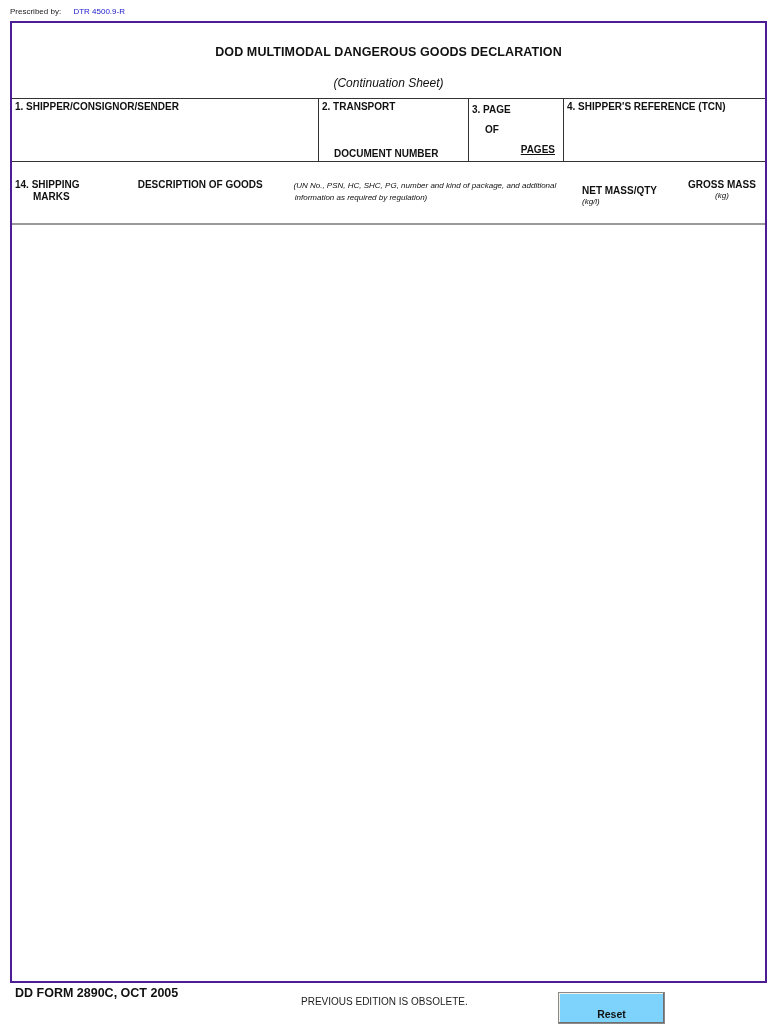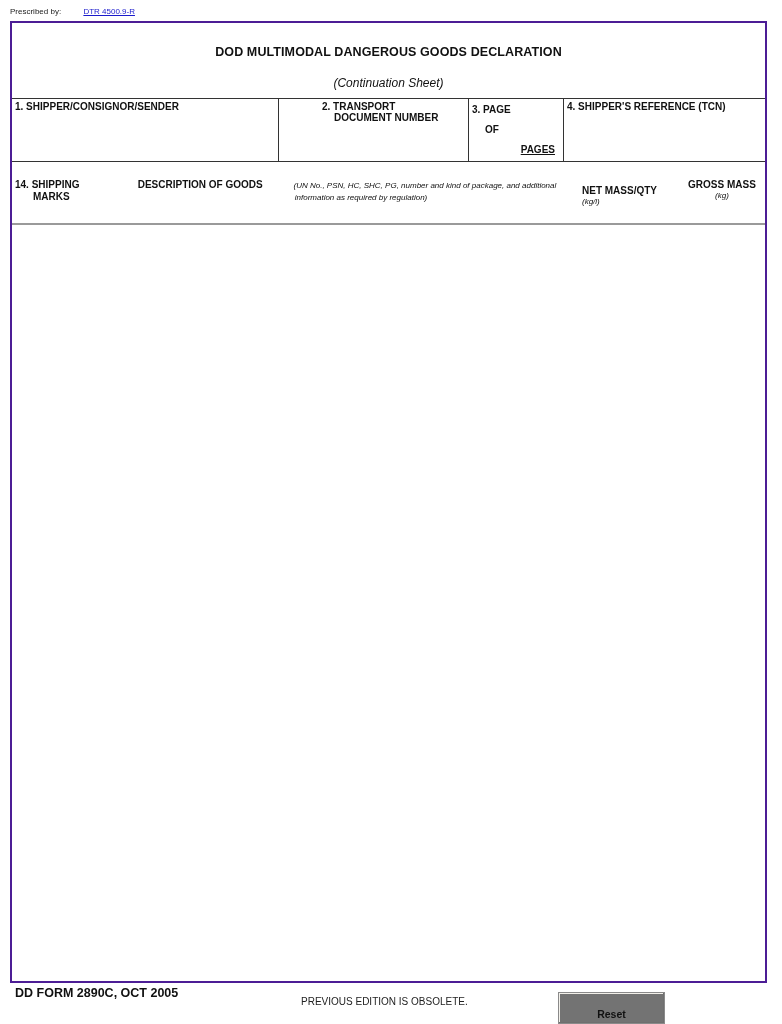--- a/index.html
+++ b/index.html
@@ -3,39 +3,39 @@
   <meta charset="utf-8">
   <style>
     html, body { margin: 0; padding: 0; background: #ffffff; }
     body {
       width: 782px; height: 1024px; position: relative; overflow: hidden;
       font-family: "Liberation Sans", sans-serif; color: #111;
     }
     .prescribed {
       position: absolute; left: 10px; top: 7px; font-size: 8px; color: #222;
     }
-    .prescribed a { color: #1a1acc; text-decoration: underline; margin-left: 20px; }
+    .prescribed a { color: #1a1acc; margin-left: 10px; }
     .form {
       position: absolute; left: 10px; top: 21px; width: 757px; height: 962px;
       border: 2px solid #4c1d95; box-sizing: border-box;
     }
     .title-block {
       position: absolute; left: 0; top: 0; right: 0; height: 75px;
       border-bottom: 1px solid #333; text-align: center;
     }
     .title-main { margin-top: 22px; font-weight: bold; font-size: 12.5px; letter-spacing: 0.1px; }
     .title-sub { font-style: italic; font-size: 12px; margin-top: 17px; }
     .row1 {
       position: absolute; left: 0; right: 0; top: 75px; height: 63px;
       border-bottom: 1px solid #333;
     }
     .cell { position: absolute; top: 0; bottom: 0; box-sizing: border-box; font-weight: bold; font-size: 10px; }
-    .c1 { left: 0; width: 267px; border-right: 1px solid #333; padding: 3px 3px; }
+    .c1 { left: 0; width: 307px; border-right: 1px solid #333; padding: 3px 3px; }
     .c2 { left: 307px; width: 150px; border-right: 1px solid #333; padding: 3px 3px; }
-    .c2 .l2 { padding-left: 12px; }
+    .c2 .l2 { padding-left: 12px; margin-top: 36px; }
     .c3 { left: 457px; width: 95px; border-right: 1px solid #333; }
     .c3 .p1 { position: absolute; left: 3px; top: 6px; }
     .c3 .p2 { position: absolute; left: 16px; top: 26px; }
     .c3 .p3 { position: absolute; right: 8px; top: 46px; text-decoration: underline; }
     .c4 { left: 552px; right: 0; padding: 3px 3px; }
     .row2 {
       position: absolute; left: 0; right: 0; top: 138px; height: 62px;
       border-bottom: 2px solid #9a9a9a;
       padding-left: 44px;
     }
@@ -51,21 +51,21 @@
     .net .u, .gross .u { font-style: italic; font-size: 8px; margin-top: 1px; }
     .body-area { position: absolute; left: 0; right: 0; top: 200px; bottom: 0; }
     .footer-left {
       position: absolute; left: 15px; top: 986px; font-weight: bold; font-size: 12.5px;
     }
     .footer-mid {
       position: absolute; left: 301px; top: 996px; font-size: 10px; color: #222;
     }
     .reset-btn {
       position: absolute; left: 558px; top: 992px; width: 107px; height: 22px;
-      background: #737373; border: 1px solid #8a8a8a; box-sizing: border-box;
+      background: #7dd3fc; border: 1px solid #8a8a8a; box-sizing: border-box;
       font-family: "Liberation Sans", sans-serif; font-weight: bold; font-size: 10.5px; color: #111;
       box-shadow: inset -1px -1px 0 #6f6f6f, inset 1px 1px 0 #f2f0ea;
       padding: 15px; cursor: pointer;
     }
   </style>
 </head>
 <body>
 
 <div class="prescribed">
   <span>Prescribed by:</span>

